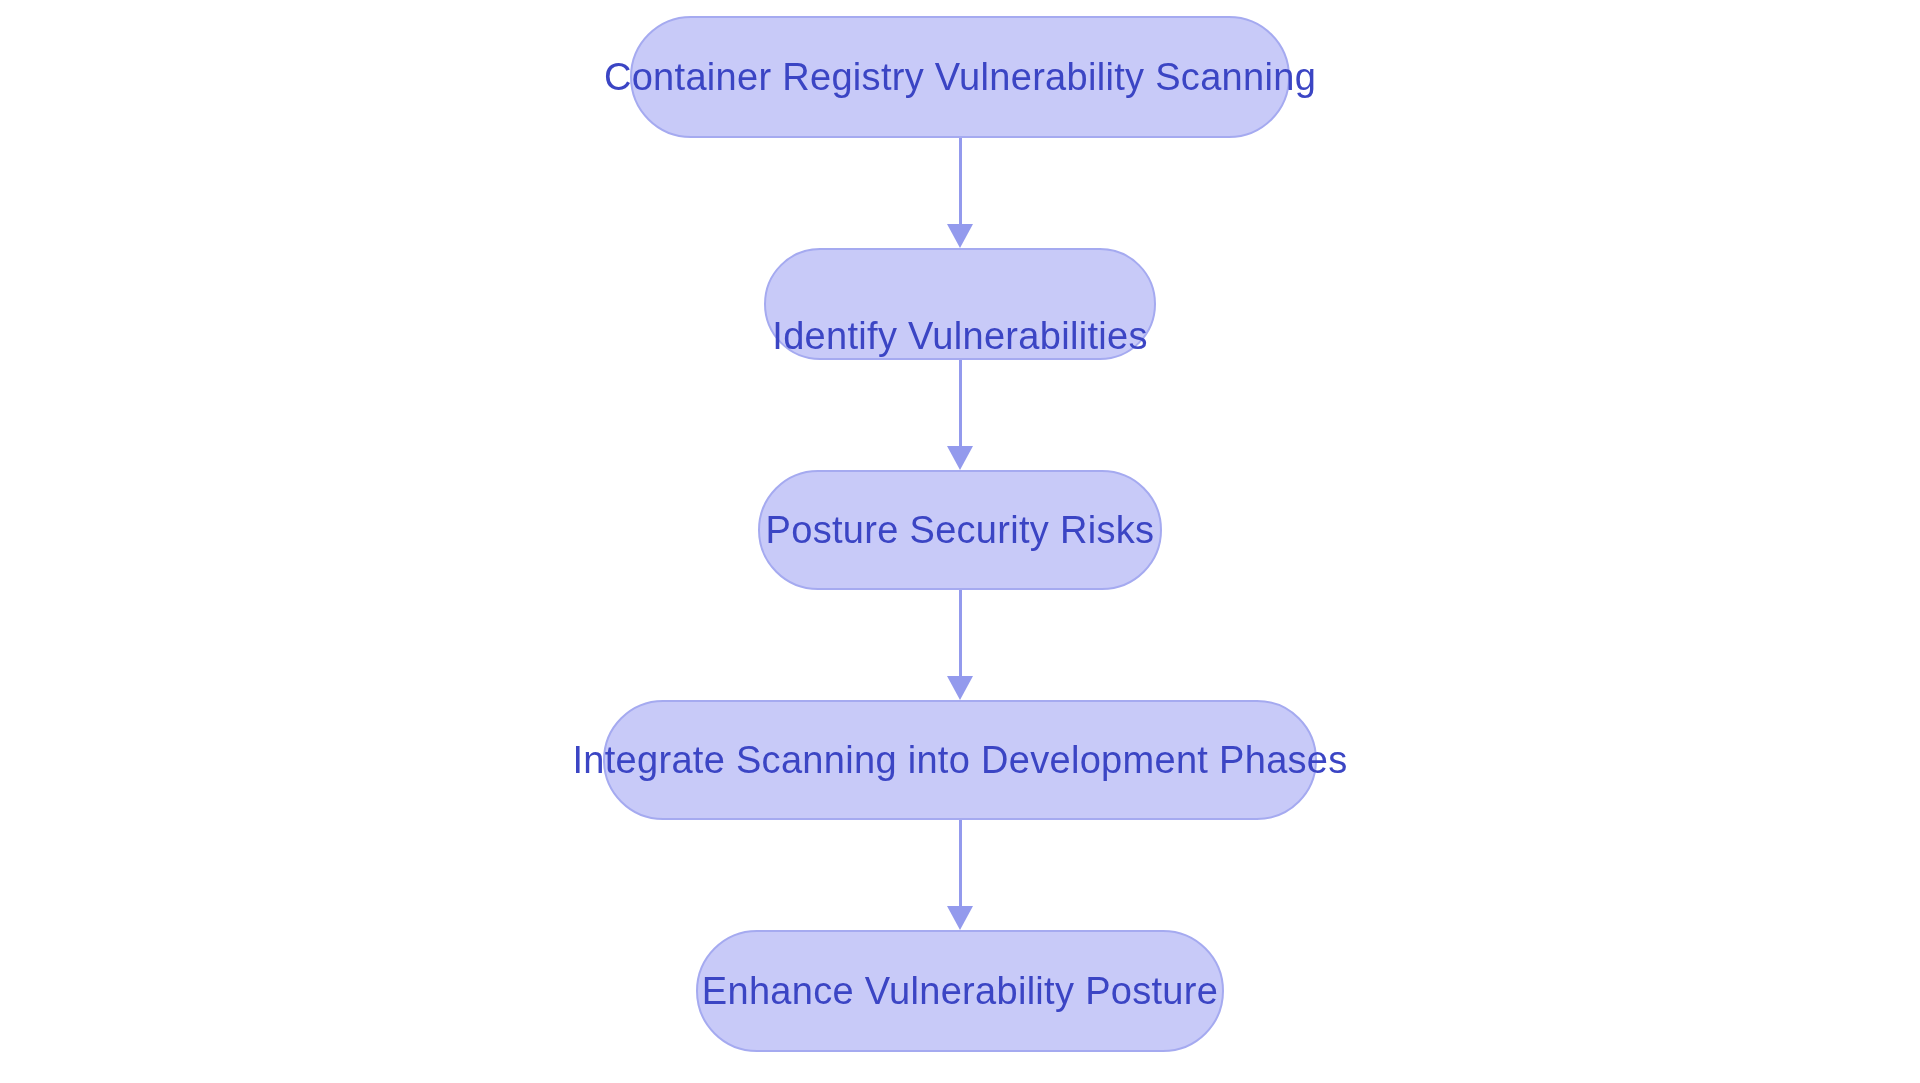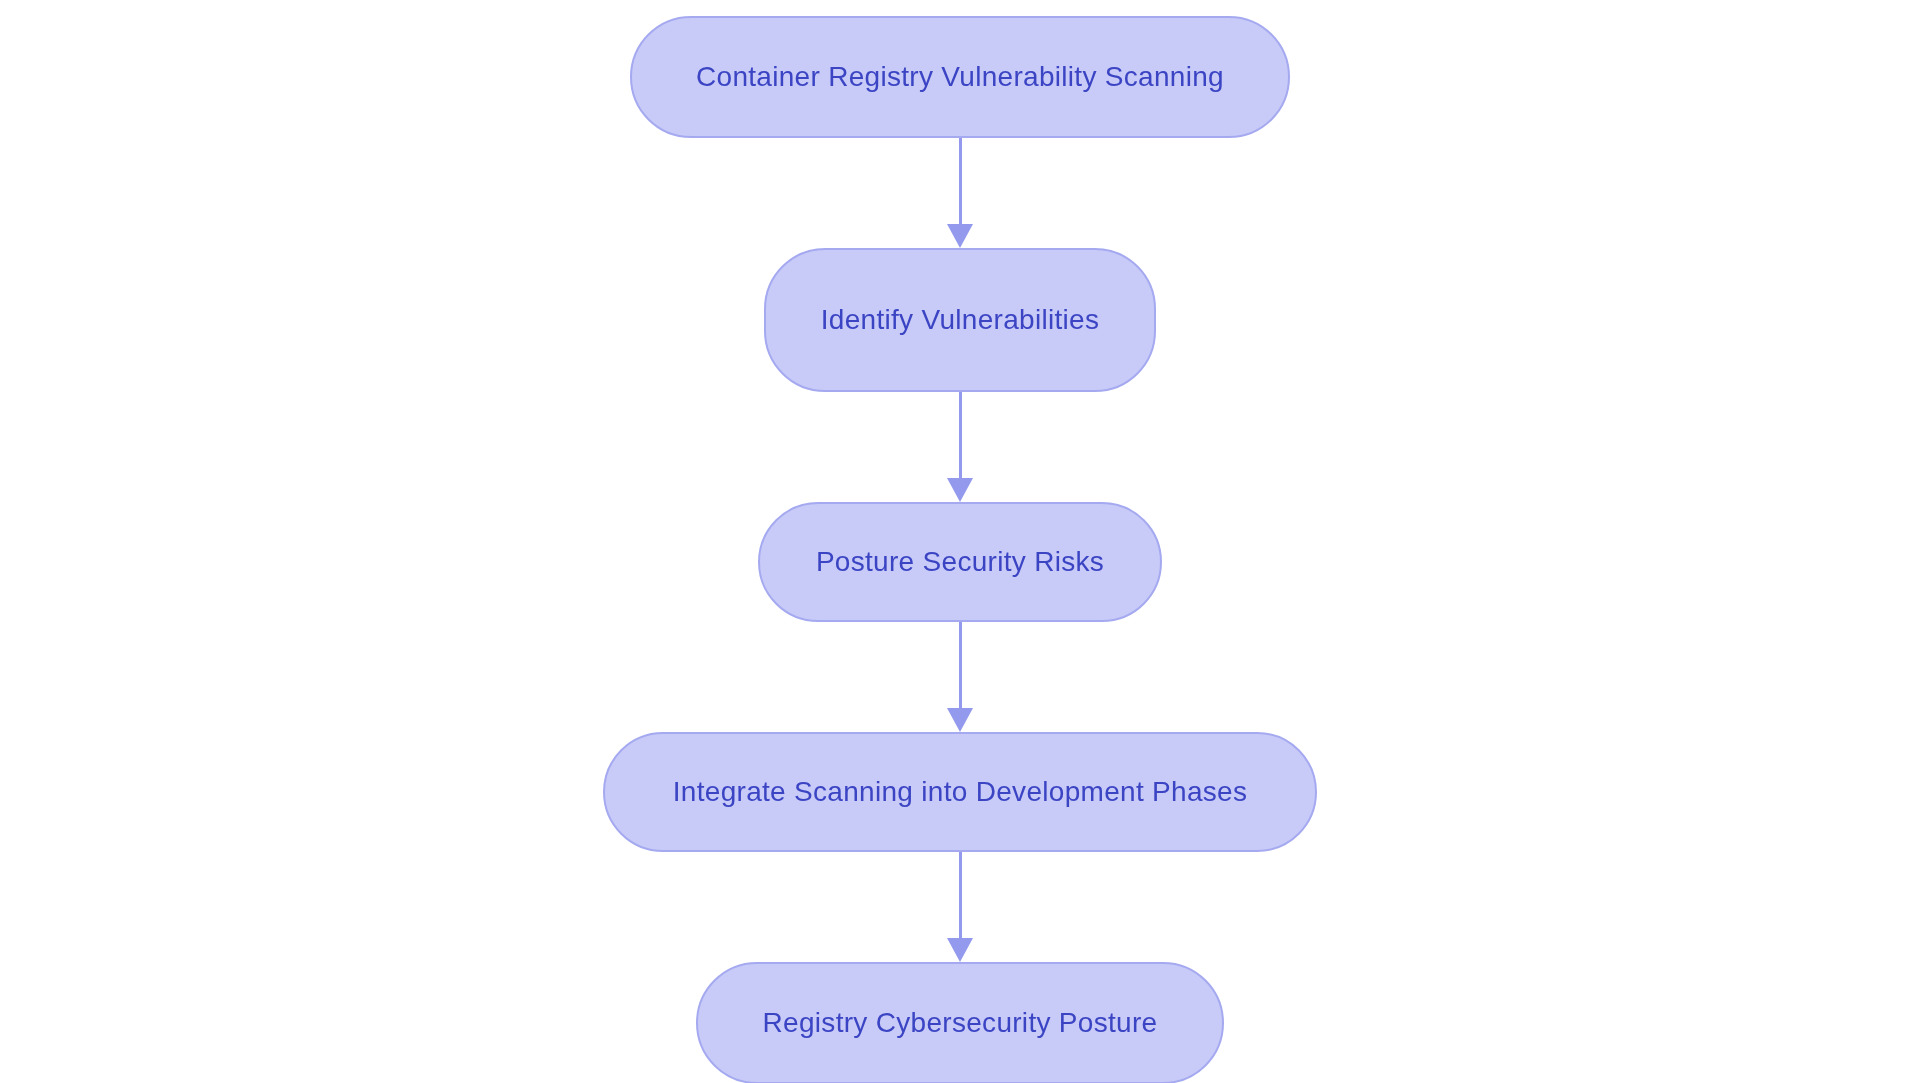--- a/index.html
+++ b/index.html
@@ -26,28 +26,28 @@
 
   .node {
     height: 122px;
     border-radius: 61px;
     background: var(--node-fill, #c8caf8);
     border: 2px solid var(--node-border, #a5aaf0);
     color: var(--node-text, #3b45c4);
     display: flex;
     align-items: center;
     justify-content: center;
-    font-size: 28px;
+    font-size: 38px;
     letter-spacing: 0.3px;
     text-align: center;
     white-space: nowrap;
   }
 
   .node.w1 { width: 660px; }
-  .node.w2 { width: 392px; height: 144px; }
+  .node.w2 { width: 392px; height: 112px; align-items: flex-end; }
   .node.w3 { width: 404px; height: 120px; }
   .node.w4 { width: 714px; height: 120px; }
   .node.w5 { width: 528px; }
 
   .arrow {
     height: 110px;
     display: flex;
     flex-direction: column;
     align-items: center;
   }
@@ -102,17 +102,17 @@
     <div class="node w4">
       <span>Integrate Scanning into Development Phases</span>
     </div>
 
     <div class="arrow">
       <div class="line"></div>
       <div class="head"></div>
     </div>
 
     <div class="node w5">
-      <span>Registry Cybersecurity Posture</span>
+      <span>Enhance Vulnerability Posture</span>
     </div>
 
   </div>
 </div>
 
 </body></html>

